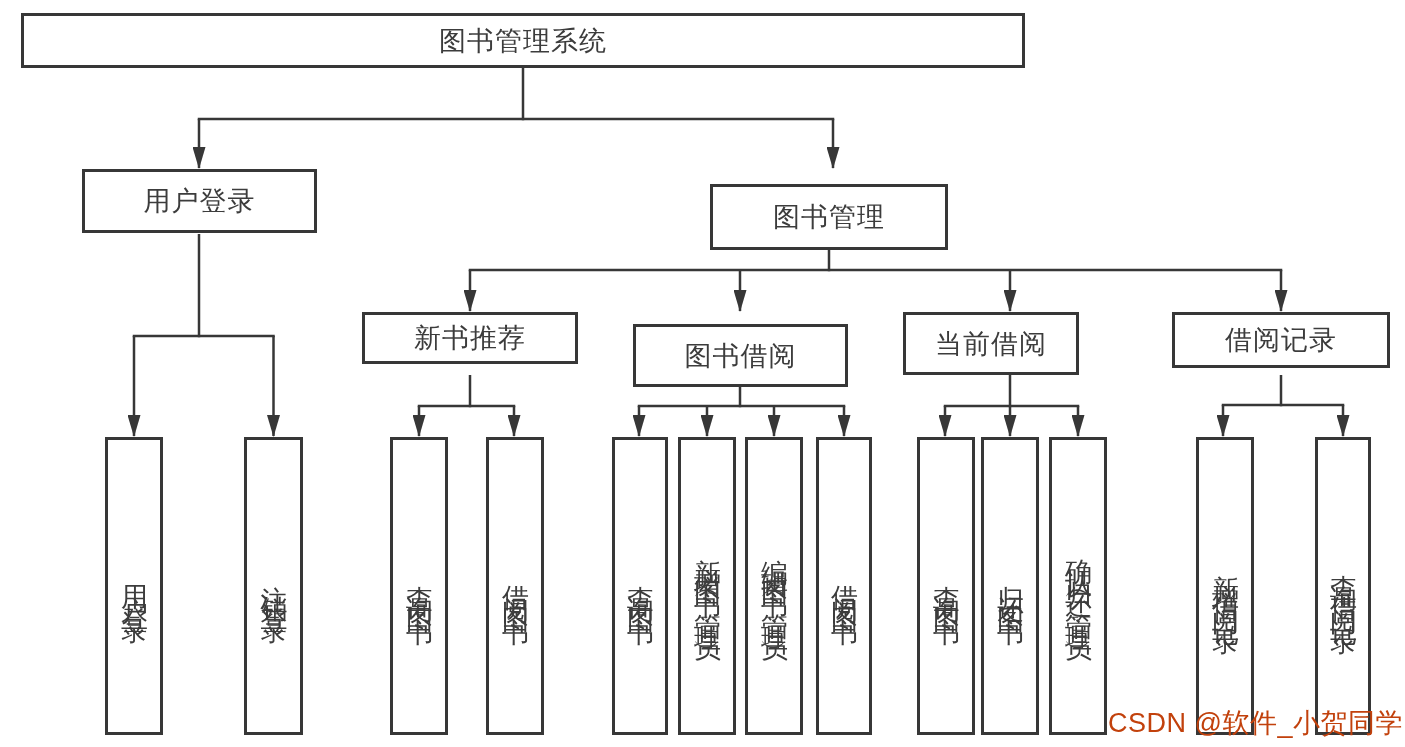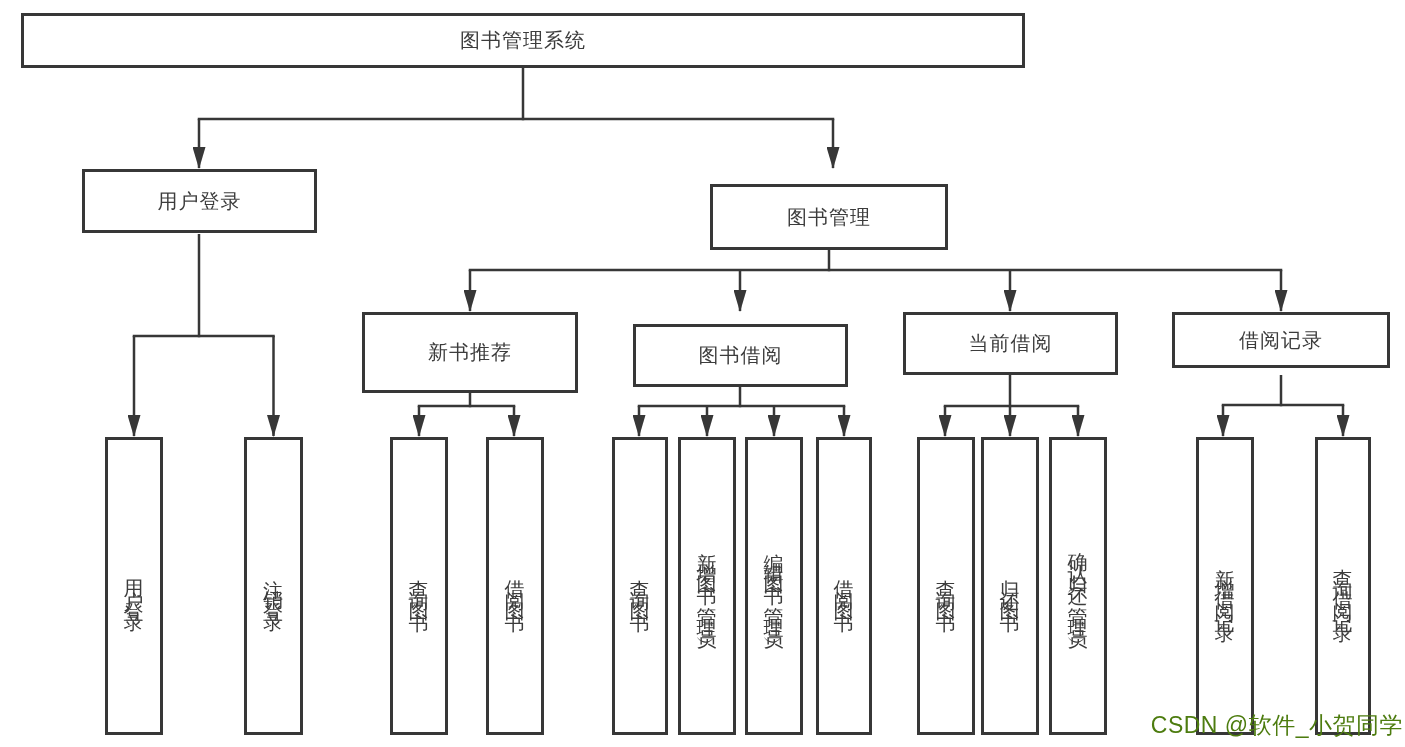--- a/index.html
+++ b/index.html
@@ -2,26 +2,26 @@
 <html><head>
 <meta charset="utf-8">
 <style>
   * { margin:0; padding:0; box-sizing:border-box; }
   html,body { width:1405px; height:747px; background:#ffffff;
               font-family:"Liberation Sans", sans-serif; }
   .canvas { position:relative; width:1405px; height:747px; background:#ffffff; overflow:hidden; }
   svg.connectors { position:absolute; left:0; top:0; z-index:1; }
   .node { position:absolute; background:#ffffff; border:3px solid #373737;
           display:flex; align-items:center; justify-content:center;
-          color:#3c3c3c; font-size:20px; z-index:2; letter-spacing:1px; }
+          color:#3c3c3c; font-size:27px; z-index:2; letter-spacing:1px; }
   .leaf { top:437px; height:298px; }
   .vtext { writing-mode:vertical-rl; text-orientation:mixed;
            letter-spacing:11px; line-height:1; }
-  .watermark { position:absolute; right:2px; bottom:6px; color:#4d7c0f;
-               font-size:23px; z-index:3; letter-spacing:0.5px; }
+  .watermark { position:absolute; right:2px; bottom:6px; color:#c2410c;
+               font-size:27px; z-index:3; letter-spacing:0.5px; }
 </style>
 </head>
 <body>
 
 <div class="canvas">
 
   <svg class="connectors" width="1405" height="747">
     <defs>
       <marker id="arrow" viewBox="0 0 22 13" refX="21" refY="6.5" markerWidth="22" markerHeight="13" markerUnits="userSpaceOnUse" orient="auto">
         <path d="M0,0 L22,6.5 L0,13 Z" fill="#373737"></path>
@@ -82,27 +82,27 @@
     <span>图书管理系统</span>
   </div>
 
   <div class="node" style="left:82px; top:169px; width:235px; height:64px;">
     <span>用户登录</span>
   </div>
   <div class="node" style="left:710px; top:184px; width:238px; height:66px;">
     <span>图书管理</span>
   </div>
 
-  <div class="node" style="left:362px; top:312px; width:216px; height:81px;">
+  <div class="node" style="left:362px; top:312px; width:216px; height:52px;">
     <span>新书推荐</span>
   </div>
   <div class="node" style="left:633px; top:324px; width:215px; height:63px;text-align:right;">
     <span>图书借阅</span>
   </div>
-  <div class="node" style="left:903px; top:312px; width:215px; height:63px;text-align:right;">
+  <div class="node" style="left:903px; top:312px; width:176px; height:63px;text-align:right;">
     <span>当前借阅</span>
   </div>
   <div class="node" style="left:1172px; top:312px; width:218px; height:56px;">
     <span>借阅记录</span>
   </div>
 
   <div class="node leaf" style="left:105px; width:58px;">
     <span class="vtext">用户登录</span>
   </div>
   <div class="node leaf" style="left:244px; width:59px;">

